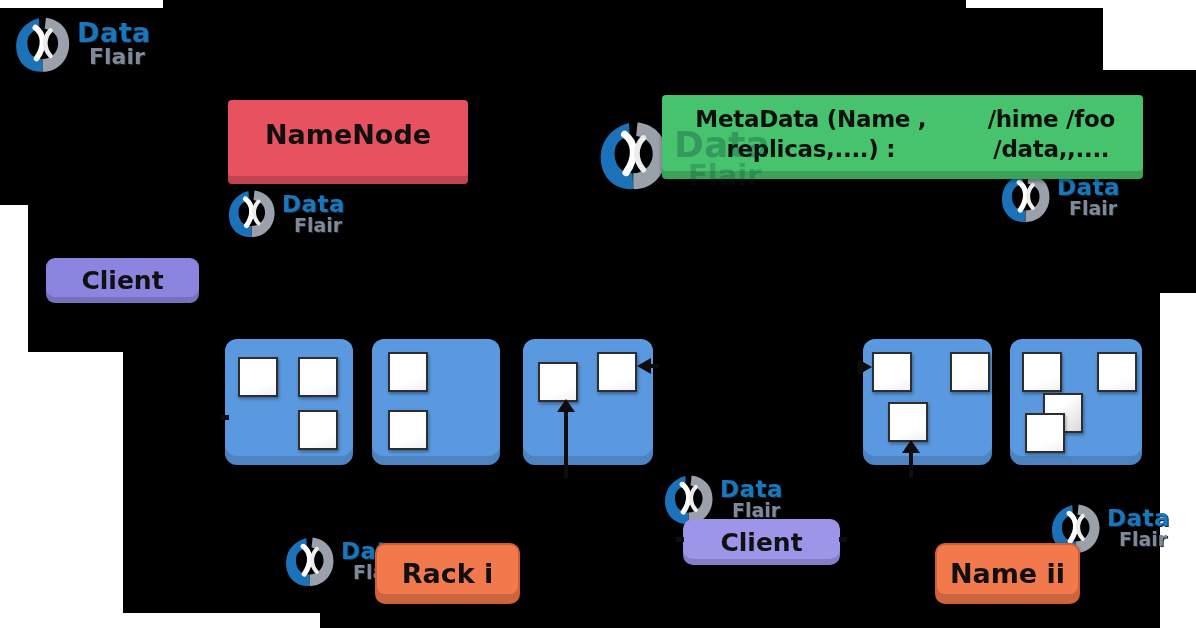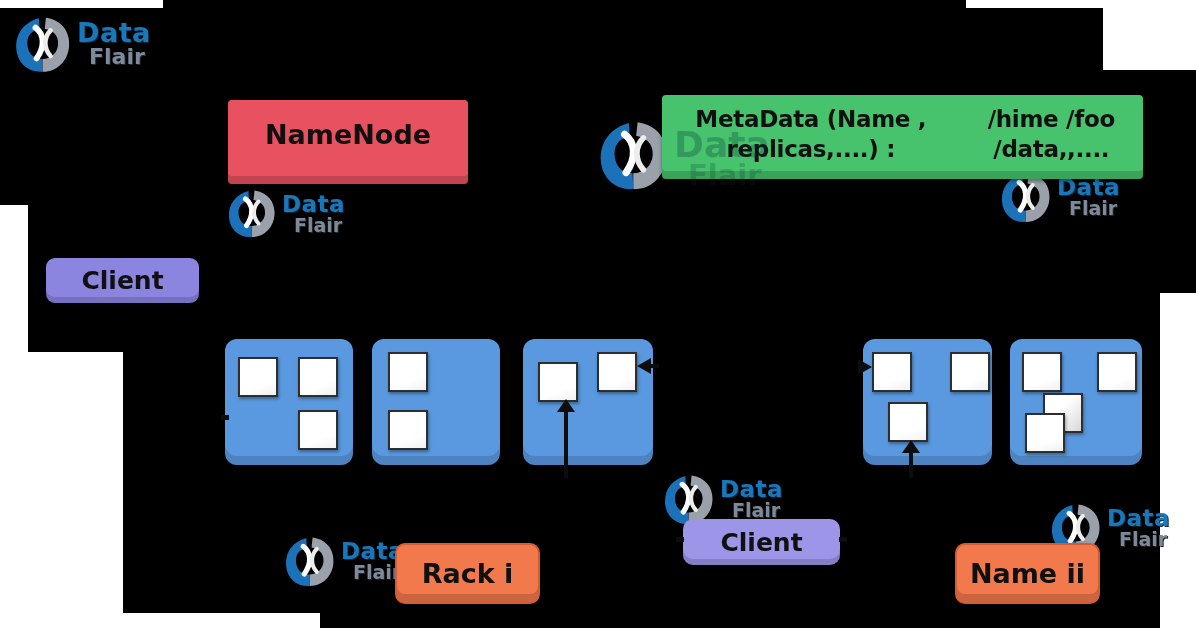--- a/index.html
+++ b/index.html
@@ -28,21 +28,21 @@
 
   
   .box{position:absolute;display:flex;align-items:center;justify-content:center;
        color:#101010;font-weight:bold;z-index:2;
        box-shadow:inset 0 -8px 0 rgba(0,0,0,.16), 0 2px 4px rgba(0,0,0,.4);}
   .namenode{left:228px;top:100px;width:240px;height:68px;background:#e85260;border-radius:4px;font-size:27px;padding-bottom:16px;}
   .metadata{left:662px;top:95px;width:481px;height:78px;background:#46c36c;border-radius:4px;
             font-size:23px;line-height:30px;text-align:center;flex-direction:row;padding-bottom:6px;letter-spacing:-0.3px;}
   .client-left{left:46px;top:258px;width:153px;height:45px;background:#8b85e0;border-radius:9px;font-size:25px;box-shadow:inset 0 -6px 0 rgba(0,0,0,.15);}
   .client-bottom{left:683px;top:519px;width:157px;height:46px;background:#9c95e8;border-radius:10px;font-size:25px;box-shadow:inset 0 -6px 0 rgba(0,0,0,.15);}
-  .rack{background:#f1794c;border:2px solid #d35c32;border-radius:10px;font-size:27px;margin-left:20px;}
+  .rack{background:#f1794c;border:2px solid #d35c32;border-radius:10px;font-size:27px;}
   .rack-i{left:375px;top:543px;width:141px;height:57px;}
   .rack-ii{left:935px;top:543px;width:141px;height:57px;}
 
   
   .watermark{position:absolute;left:674px;top:128px;z-index:3;line-height:0.95;pointer-events:none;}
   .watermark .w1{font-weight:bold;font-size:36px;color:rgba(8,48,55,.28);}
   .watermark .w2{font-weight:bold;font-size:29px;color:rgba(8,48,55,.22);margin-left:14px;}
 
   
   .dn{position:absolute;top:339px;height:126px;background:#5a99e0;border-radius:12px;z-index:2;

